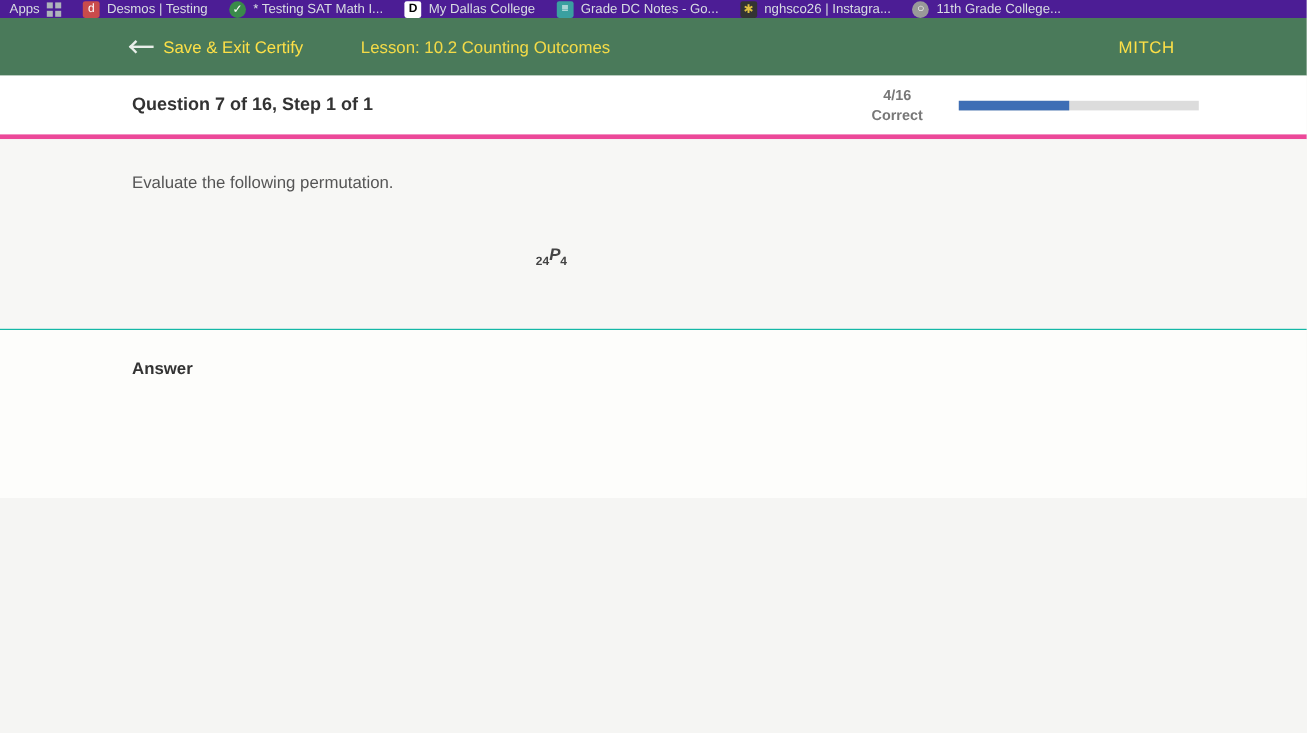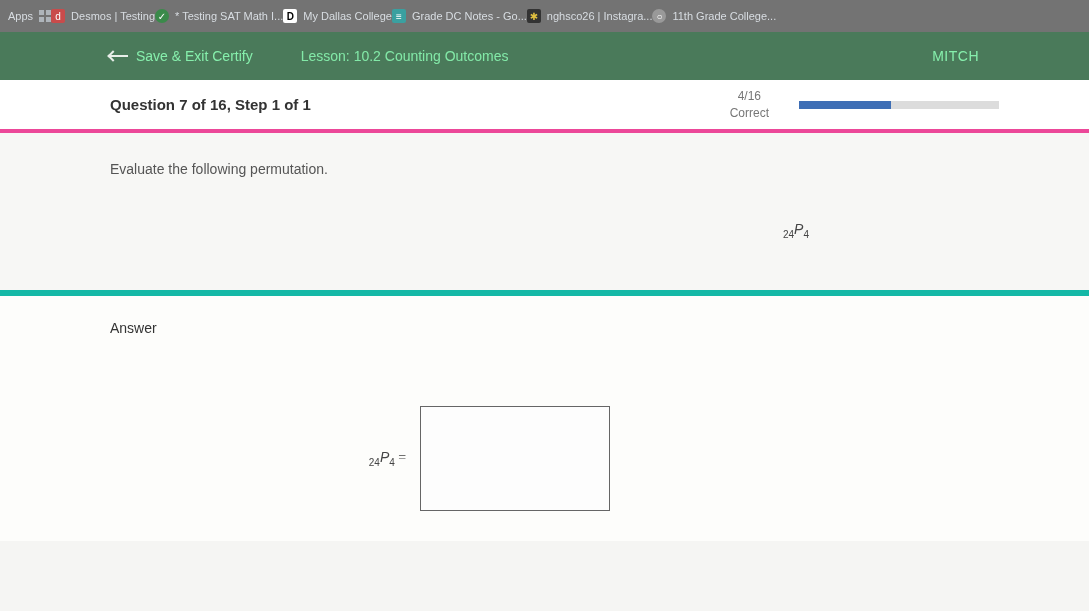--- a/index.html
+++ b/index.html
@@ -1,44 +1,45 @@
 <!DOCTYPE html>
 <html><head>
   <meta charset="utf-8">
   <style>
     * { margin: 0; padding: 0; box-sizing: border-box; font-family: Arial, Helvetica, sans-serif; }
     body { width: 1089px; height: 611px; overflow: hidden; background: #f5f5f3; }
 
     .bookmarks-bar {
-      height: 32px;
-      background: #737373;
+      height: 15px;
+      background: #4c1d95;
       display: flex;
       align-items: center;
       padding: 0 8px;
+      gap: 18px;
       color: #d8dde2;
       font-size: 11px;
     }
     .bm-item { display: flex; align-items: center; gap: 6px; cursor: pointer; white-space: nowrap; }
     .bm-icon { width: 14px; height: 14px; display: inline-flex; align-items: center; justify-content: center; font-size: 10px; border-radius: 2px; }
     .bm-icon.red { background: #c94b4b; color: #fff; }
     .bm-icon.green { background: #3a8a4a; color: #fff; border-radius: 50%; }
     .bm-icon.white { background: #fff; color: #000; font-weight: bold; }
     .bm-icon.teal { background: #3aa0a0; color: #fff; }
     .bm-icon.dark { background: #333; color: #e0c040; }
     .bm-icon.plain { background: #999; color: #fff; border-radius: 50%; }
     .apps-grid { display: grid; grid-template-columns: repeat(2,5px); grid-template-rows: repeat(2,5px); gap:2px; }
     .apps-grid span { width:5px; height:5px; background:#aeb4ba; }
 
     .lesson-header {
       height: 48px;
       background: #4a7a5a;
       display: flex;
       align-items: center;
       padding: 0 110px 0 110px;
-      color: #86efac;
+      color: #fde047;
       font-size: 14px;
       justify-content: space-between;
     }
     .lesson-left { display: flex; align-items: center; gap: 20px; }
     .back-link { display: flex; align-items: center; gap: 8px; cursor: pointer; }
     .arrow-left {
       width: 18px; height: 2px; background: #e8eee9; position: relative;
     }
     .arrow-left::before {
       content: ''; position: absolute; left: -1px; top: -3px;
@@ -52,44 +53,44 @@
 
     .question-header {
       background: #fff;
       border-bottom: 4px solid #ec4899;
       display: flex;
       align-items: center;
       padding: 16px 110px 16px 110px;
       position: relative;
     }
     .q-title { font-size: 15px; color: #333; font-weight: 600; }
-    .score-block { position: absolute; right: 320px; text-align: center; font-size: 12px; color: #777; line-height: 1.4; }
+    .score-block { position: absolute; right: 320px; text-align: center; font-size: 12px; color: #777; line-height: 1.4; font-weight: bold; }
     .progress-container {
       position: absolute; right: 90px; top: 50%; transform: translateY(-50%);
       width: 200px; height: 8px; background: #dcdcdc; border-radius: 0;
     }
     .progress-fill {
       height: 100%; background: #3e6eb5; width: 46%;
     }
 
     .prompt-block {
       background: #f7f7f5;
       padding: 28px 110px 50px 110px;
-      border-bottom: 6px solid #14b8a6;
+      border-bottom: 1px solid #14b8a6;
       position: relative;
     }
     .prompt-text { font-size: 14px; color: #555; margin-bottom: 44px; }
-    .math-display { text-align: right; padding-right: 170px; font-family: 'Times New Roman', serif; font-size: 14px; color: #444; }
+    .math-display { text-align: center; padding-right: 170px; font-family: 'Times New Roman', serif; font-size: 14px; color: #444; font-weight: bold; }
     .math-display .sub { font-size: 10px; vertical-align: sub; }
 
     .answer-block {
       background: #fdfdfb;
       padding: 24px 110px 30px 110px;
     }
-    .answer-label { font-size: 14px; color: #333; font-weight: 400; margin-bottom: 70px; }
+    .answer-label { font-size: 14px; color: #333; font-weight: 700; margin-bottom: 70px; }
 
     .answer-input-row {
       display: flex;
       align-items: center;
       justify-content: center;
       gap: 14px;
       padding-right: 110px;
     }
     .answer-math { font-family: 'Times New Roman', serif; font-size: 14px; color: #444; white-space: nowrap; }
     .answer-math .sub { font-size: 10px; vertical-align: sub; }
@@ -163,21 +164,15 @@
 
   <div class="prompt-block">
     <div class="prompt-text">Evaluate the following permutation.</div>
     <div class="math-display">
       <span class="sub">24</span><i>P</i><span class="sub">4</span>
     </div>
   </div>
 
   <div class="answer-block">
     <div class="answer-label">Answer</div>
-    <div class="answer-input-row">
-      <span class="answer-math">
-        <span class="sub">24</span><i>P</i><span class="sub">4</span>&nbsp;=
-      </span>
-      <input type="text" class="answer-box" value="" style="">
-    </div>
   </div>
 
 </div>
 
 </body></html>

